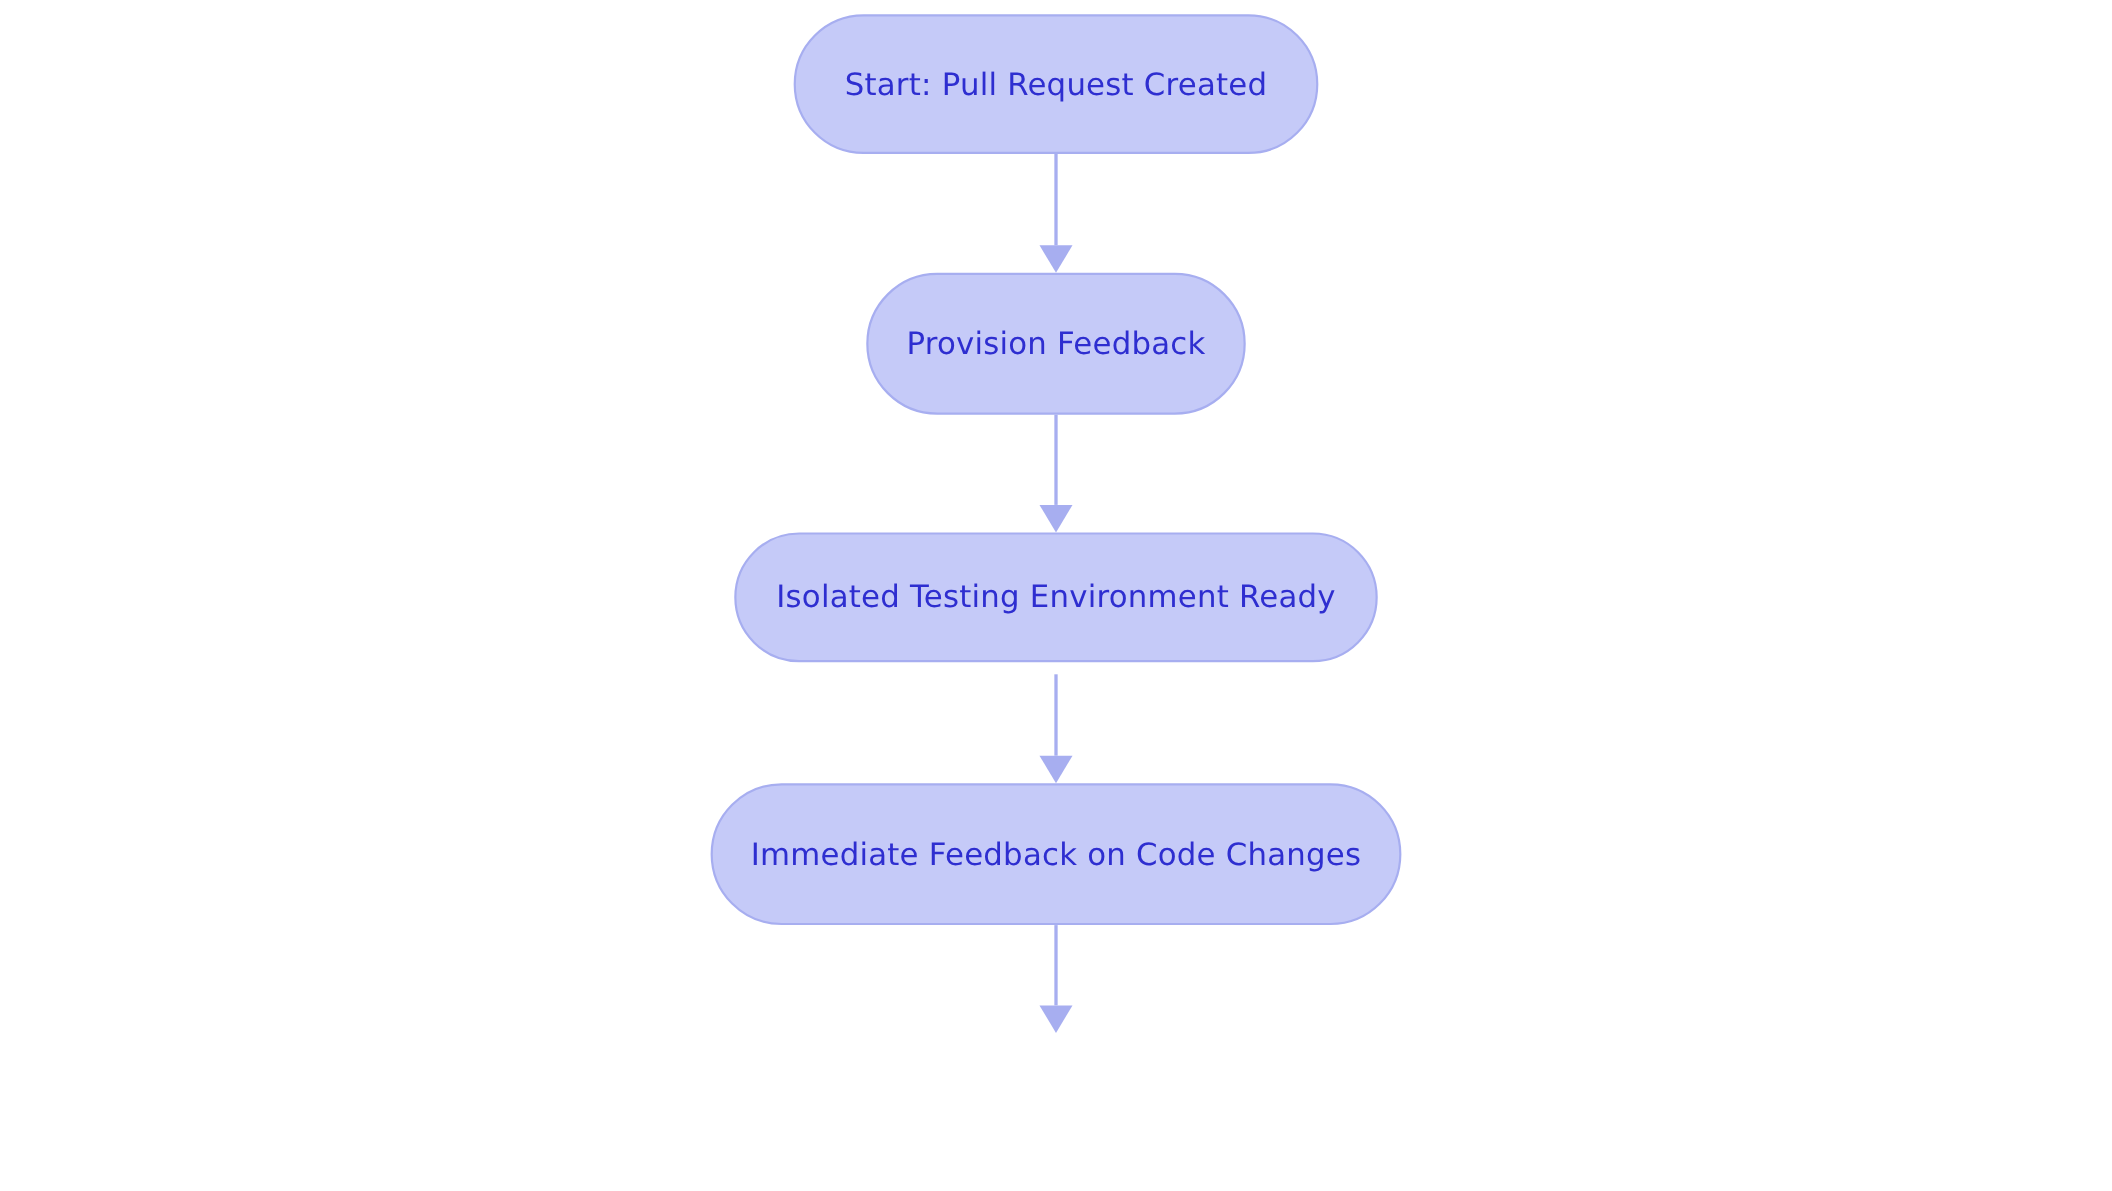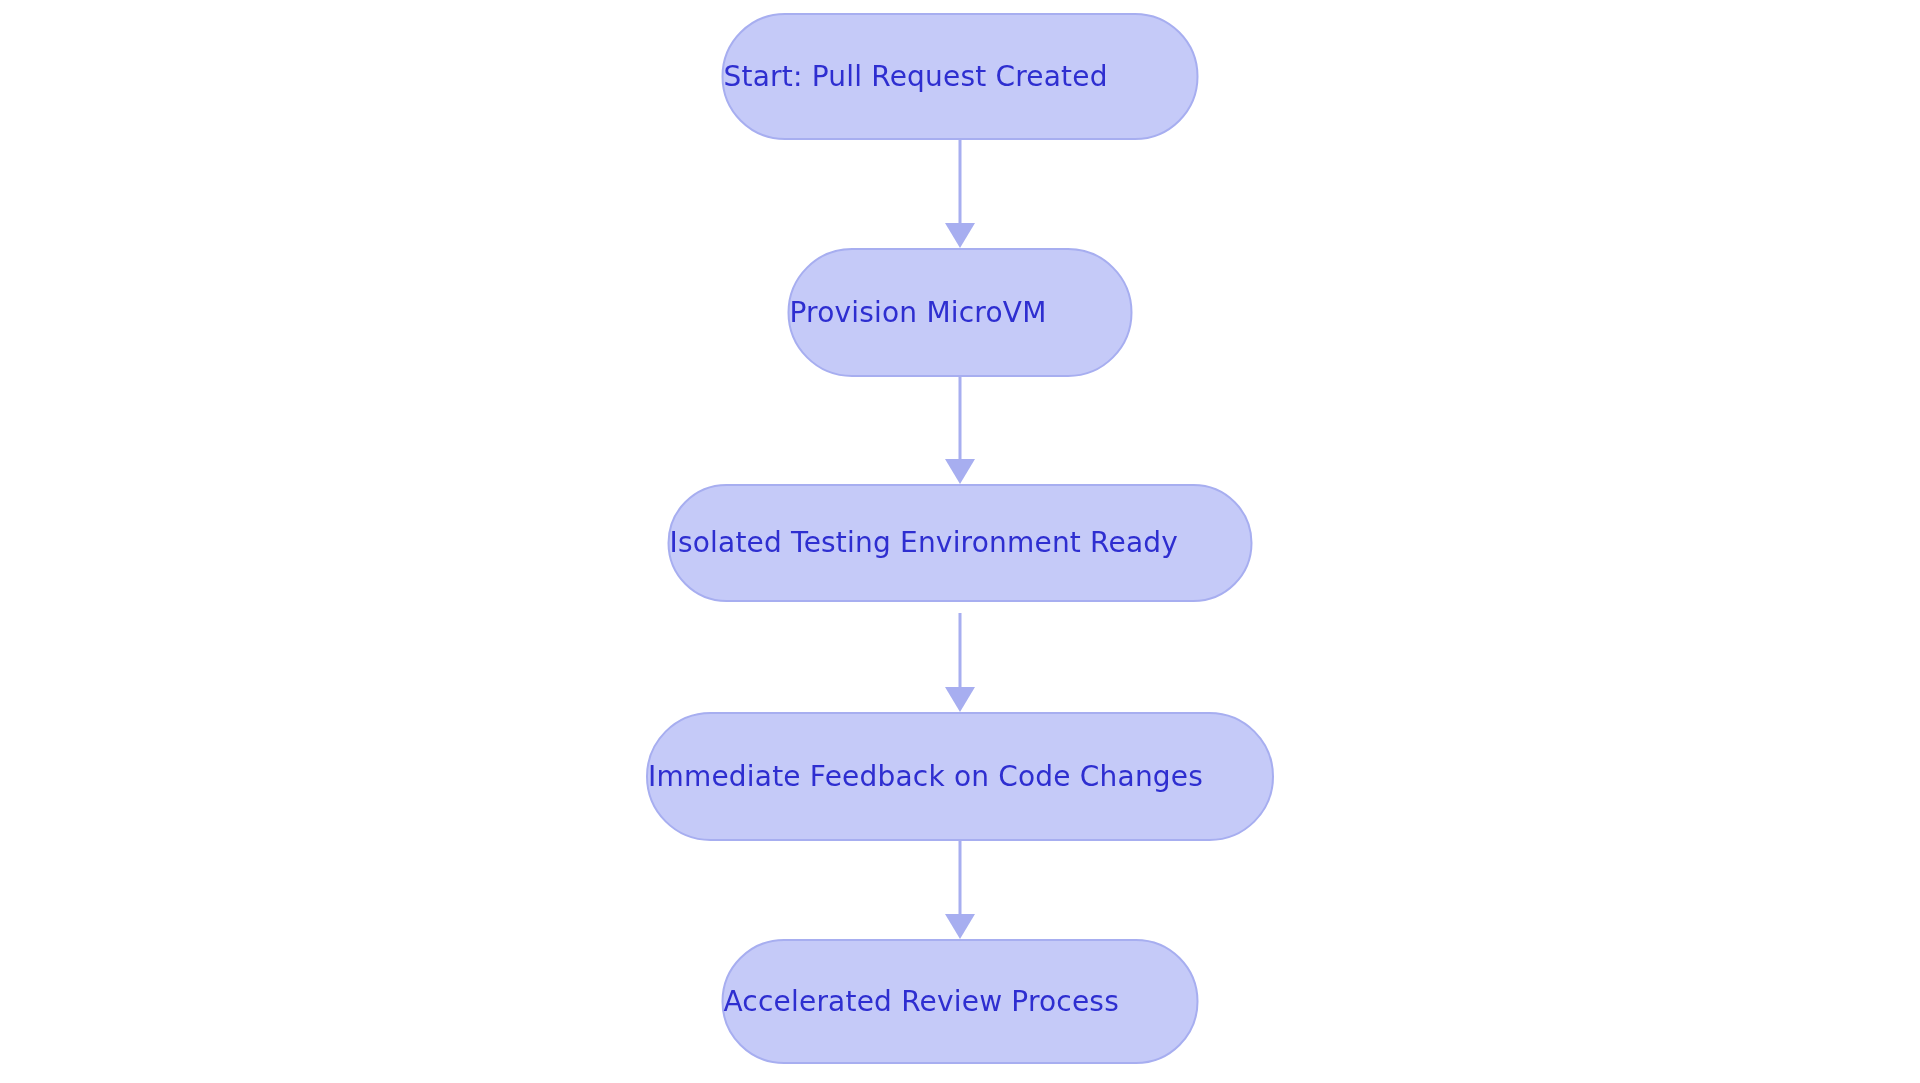--- a/index.html
+++ b/index.html
@@ -18,21 +18,21 @@
     position: relative;
     width: 1920px;
     height: 1083px;
     background: #ffffff;
   }
   .flow-node {
     position: absolute;
     box-sizing: border-box;
     display: flex;
     align-items: center;
-    justify-content: flex-start;
+    justify-content: center;
     background: #c5caf8;
     border: 2px solid #a7aef0;
     border-radius: 9999px;
     transform: translateX(-50%);
   }
   .flow-node-label {
     color: #2e2ed0;
     font-family: "DejaVu Sans", "Liberation Sans", sans-serif;
     font-size: 28px;
     font-weight: 400;
@@ -85,25 +85,22 @@
   </div>
   <div class="flow-connector" style="left: 960px; top: 841px; width: 30px; height: 98px;">
     <div class="conn-line" style="height: 73px; background: rgb(167, 174, 240);"></div>
     <div class="conn-arrowhead" style="border-top-color: rgb(167, 174, 240);"></div>
   </div>
 
   <div class="flow-node" style="left: 960px; top: 13px; width: 477px; height: 127px; background: rgb(197, 202, 248); border-color: rgb(167, 174, 240);">
     <span class="flow-node-label" style="color: rgb(46, 46, 208);">Start: Pull Request Created</span>
   </div>
   <div class="flow-node" style="left: 960px; top: 248px; width: 345px; height: 129px; background: rgb(197, 202, 248); border-color: rgb(167, 174, 240);">
-    <span class="flow-node-label" style="color: rgb(46, 46, 208);">Provision MicroVM</span>
+    <span class="flow-node-label" style="color: rgb(46, 46, 208);">Provision Feedback</span>
   </div>
   <div class="flow-node" style="left: 960px; top: 484px; width: 585px; height: 118px; background: rgb(197, 202, 248); border-color: rgb(167, 174, 240);">
     <span class="flow-node-label" style="color: rgb(46, 46, 208);">Isolated Testing Environment Ready</span>
   </div>
   <div class="flow-node" style="left: 960px; top: 712px; width: 628px; height: 129px; background: rgb(197, 202, 248); border-color: rgb(167, 174, 240);">
     <span class="flow-node-label" style="color: rgb(46, 46, 208);">Immediate Feedback on Code Changes</span>
   </div>
-  <div class="flow-node" style="left: 960px; top: 939px; width: 477px; height: 125px; background: rgb(197, 202, 248); border-color: rgb(167, 174, 240);">
-    <span class="flow-node-label" style="color: rgb(46, 46, 208);">Accelerated Review Process</span>
-  </div>
 
 </div>
 
 </body></html>

